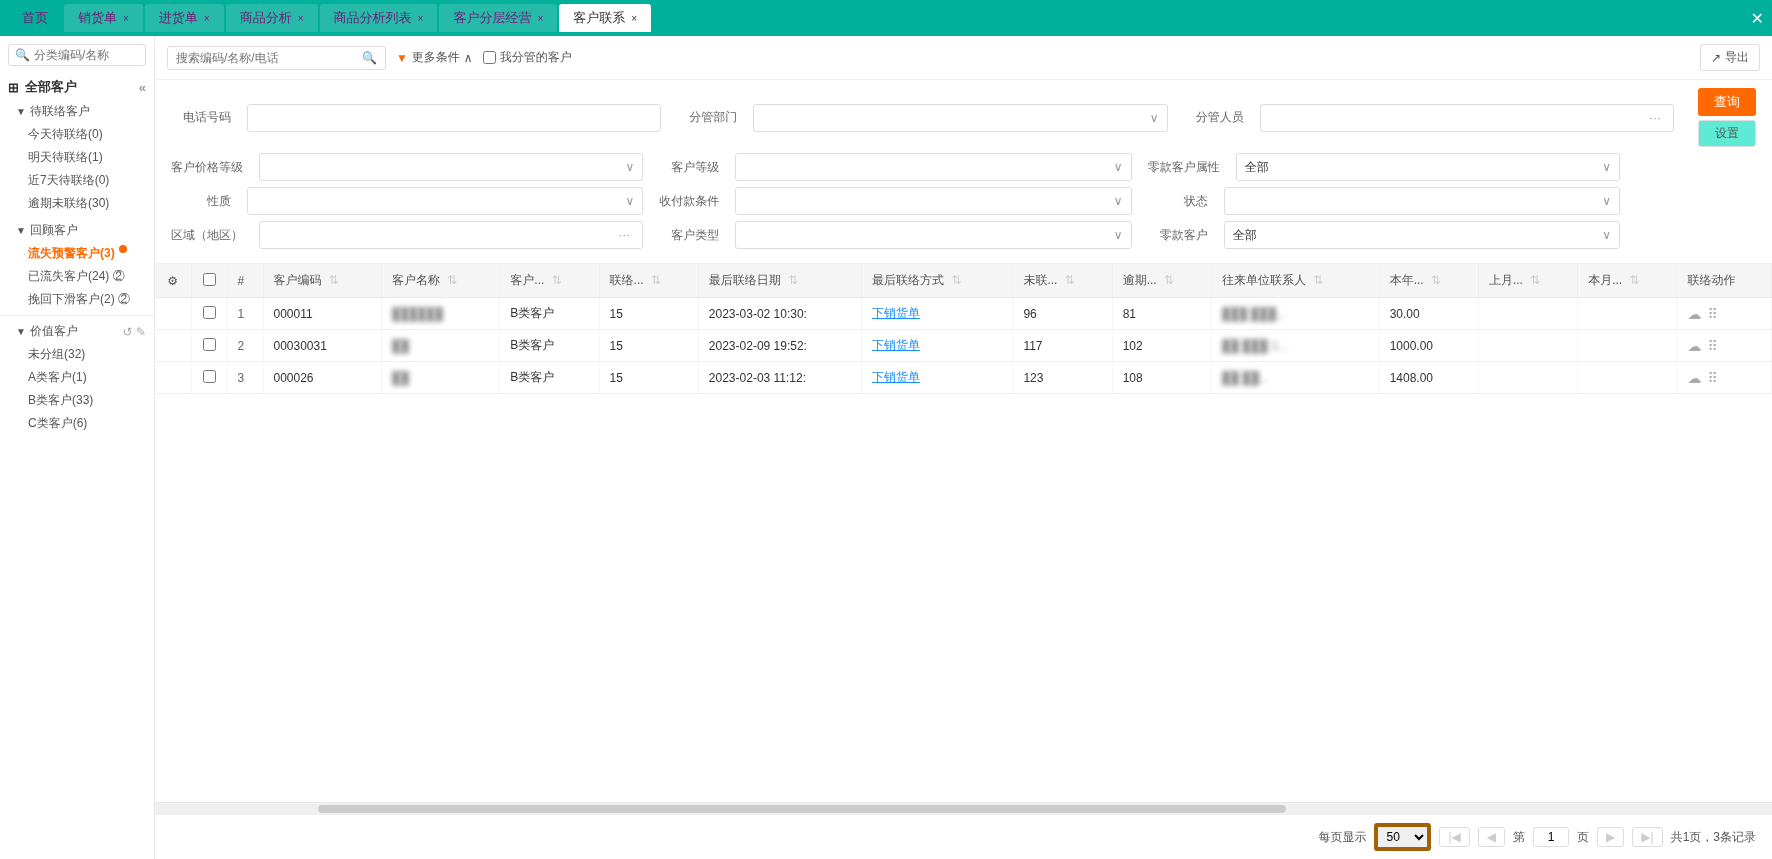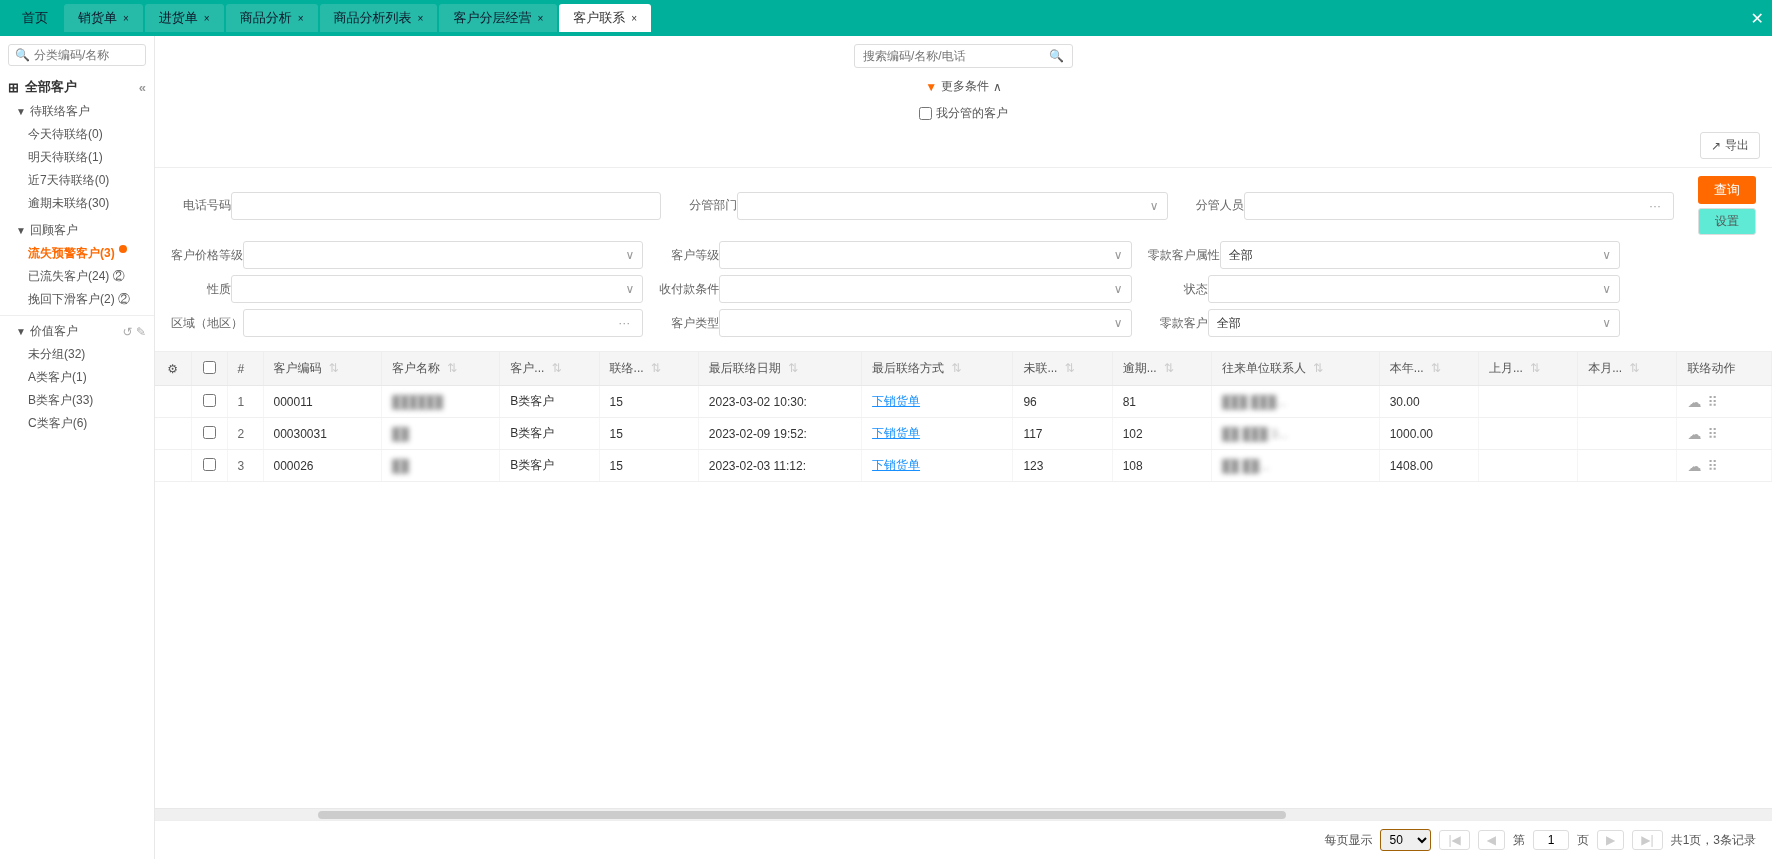--- a/index.html
+++ b/index.html
@@ -4,21 +4,21 @@
   <style>
     * { box-sizing: border-box; margin: 0; padding: 0; }
     body { font-family: "Microsoft YaHei", Arial, sans-serif; font-size: 12px; background: #f5f5f5; color: #333; overflow: hidden; }
 
     
     .tab-bar {
       display: flex; align-items: center; background: #00b09b; height: 36px; padding: 0 8px;
     }
     .tab-item {
       display: flex; align-items: center; padding: 0 14px; height: 28px; margin-right: 2px;
-      border-radius: 3px 3px 0 0; cursor: pointer; color: #0f172a; font-size: 13px; gap: 6px;
+      border-radius: 3px 3px 0 0; cursor: pointer; color: #701a75; font-size: 13px; gap: 6px;
       background: rgba(255,255,255,0.15);
     }
     .tab-item.active { background: #fff; color: #333; text-align: center; }
     .tab-item .close-x { font-size: 10px; color: inherit; cursor: pointer; }
     .tab-item.home { background: transparent; }
     .tab-bar-right { margin-left: auto; color: #fff; cursor: pointer; font-size: 16px; }
 
     
     .main-layout { display: flex; height: calc(100vh - 36px); }
 
@@ -53,21 +53,21 @@
       background: #fff; border: 1px solid #ddd; box-shadow: 0 2px 8px rgba(0,0,0,0.15);
       padding: 8px 12px; margin: 2px 8px; border-radius: 3px; font-size: 11px; color: #666;
     }
 
     
     .content { flex: 1; display: flex; flex-direction: column; overflow: hidden; }
 
     
     .search-bar {
       display: flex; align-items: center; padding: 8px 12px; background: #fff;
-      border-bottom: 1px solid #eee; gap: 10px; flex-direction: column;
+      border-bottom: 1px solid #eee; gap: 10px;
     }
     .search-input-wrap {
       display: flex; align-items: center; border: 1px solid #ddd; border-radius: 3px;
       padding: 4px 8px; gap: 6px; min-width: 200px;
     }
     .search-input-wrap input { border: none; outline: none; font-size: 12px; width: 160px; }
     .filter-btn {
       display: flex; align-items: center; gap: 4px; cursor: pointer; color: #555; font-size: 12px;
     }
     .filter-btn .icon { color: #ff6900; }
@@ -77,21 +77,21 @@
       border: 1px solid #ddd; border-radius: 3px; padding: 4px 10px; cursor: pointer;
       color: #555; font-size: 12px;
     }
 
     
     .filter-panel {
       background: #fff; border-bottom: 1px solid #eee; padding: 8px 16px;
     }
     .filter-row { display: flex; align-items: center; margin-bottom: 6px; gap: 16px; }
     .filter-field {
-      display: flex; align-items: center; flex: 1; gap: 0;
+      display: flex; align-items: center; flex: 1; gap: 16px;
     }
     .filter-label { color: #666; font-size: 12px; white-space: nowrap; min-width: 60px; text-align: right; }
     .filter-input {
       flex: 1; border: 1px solid #ddd; border-radius: 3px; padding: 4px 8px;
       font-size: 12px; outline: none; height: 28px;
     }
     .filter-select {
       flex: 1; display: flex; align-items: center; justify-content: space-between;
       border: 1px solid #ddd; border-radius: 3px; padding: 4px 8px;
       font-size: 12px; height: 28px; cursor: pointer; background: #fff;
@@ -128,21 +128,21 @@
     .action-icon { color: #aaa; cursor: pointer; font-size: 14px; }
     .num-col { color: #666; }
 
     
     .pagination {
       display: flex; align-items: center; justify-content: flex-end;
       padding: 8px 16px; background: #fff; border-top: 1px solid #eee;
       gap: 8px; font-size: 12px; color: #555;
     }
     .page-size-select {
-      border: 1px solid #a16207; border-radius: 3px; padding: 2px 4px; font-size: 12px;
+      border: 4px solid #a16207; border-radius: 3px; padding: 2px 4px; font-size: 12px;
     }
     .page-btn {
       border: 1px solid #ddd; background: #fff; border-radius: 3px;
       padding: 2px 8px; cursor: pointer; font-size: 12px; color: #555;
     }
     .page-btn.disabled { color: #ccc; cursor: default; }
     .page-input {
       border: 1px solid #ddd; border-radius: 3px; padding: 2px 4px;
       width: 36px; text-align: center; font-size: 12px;
     }

